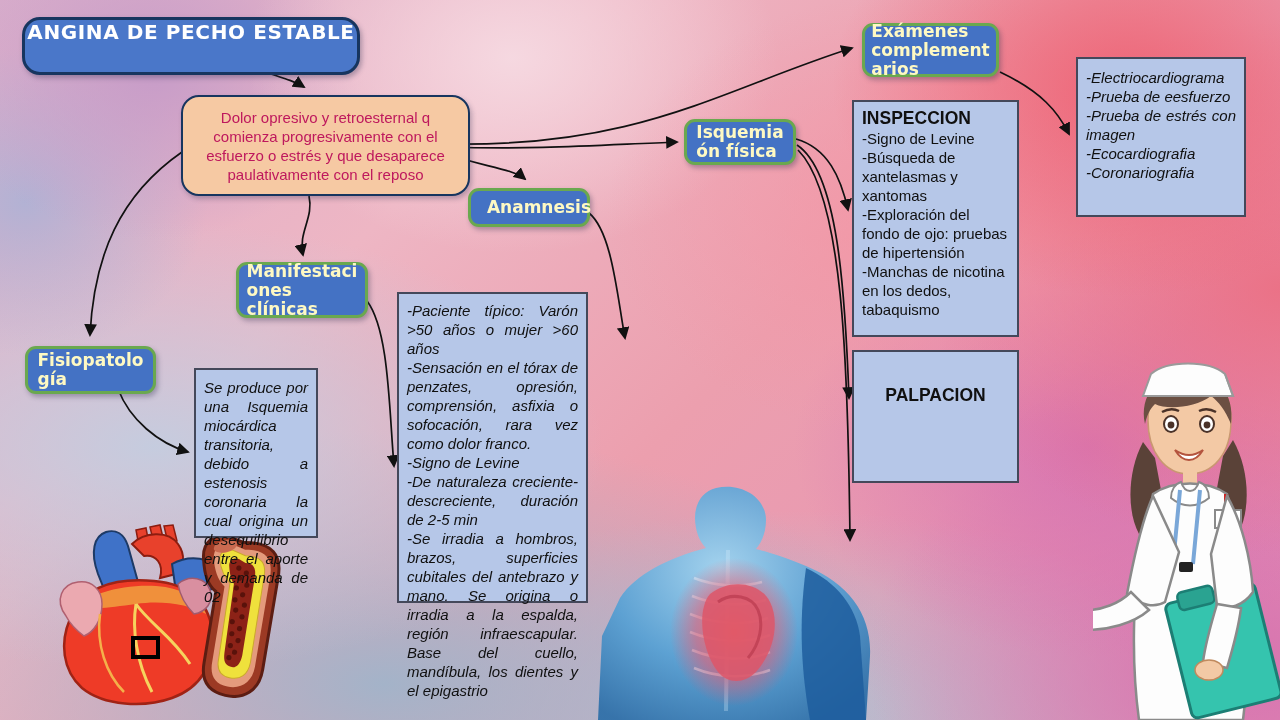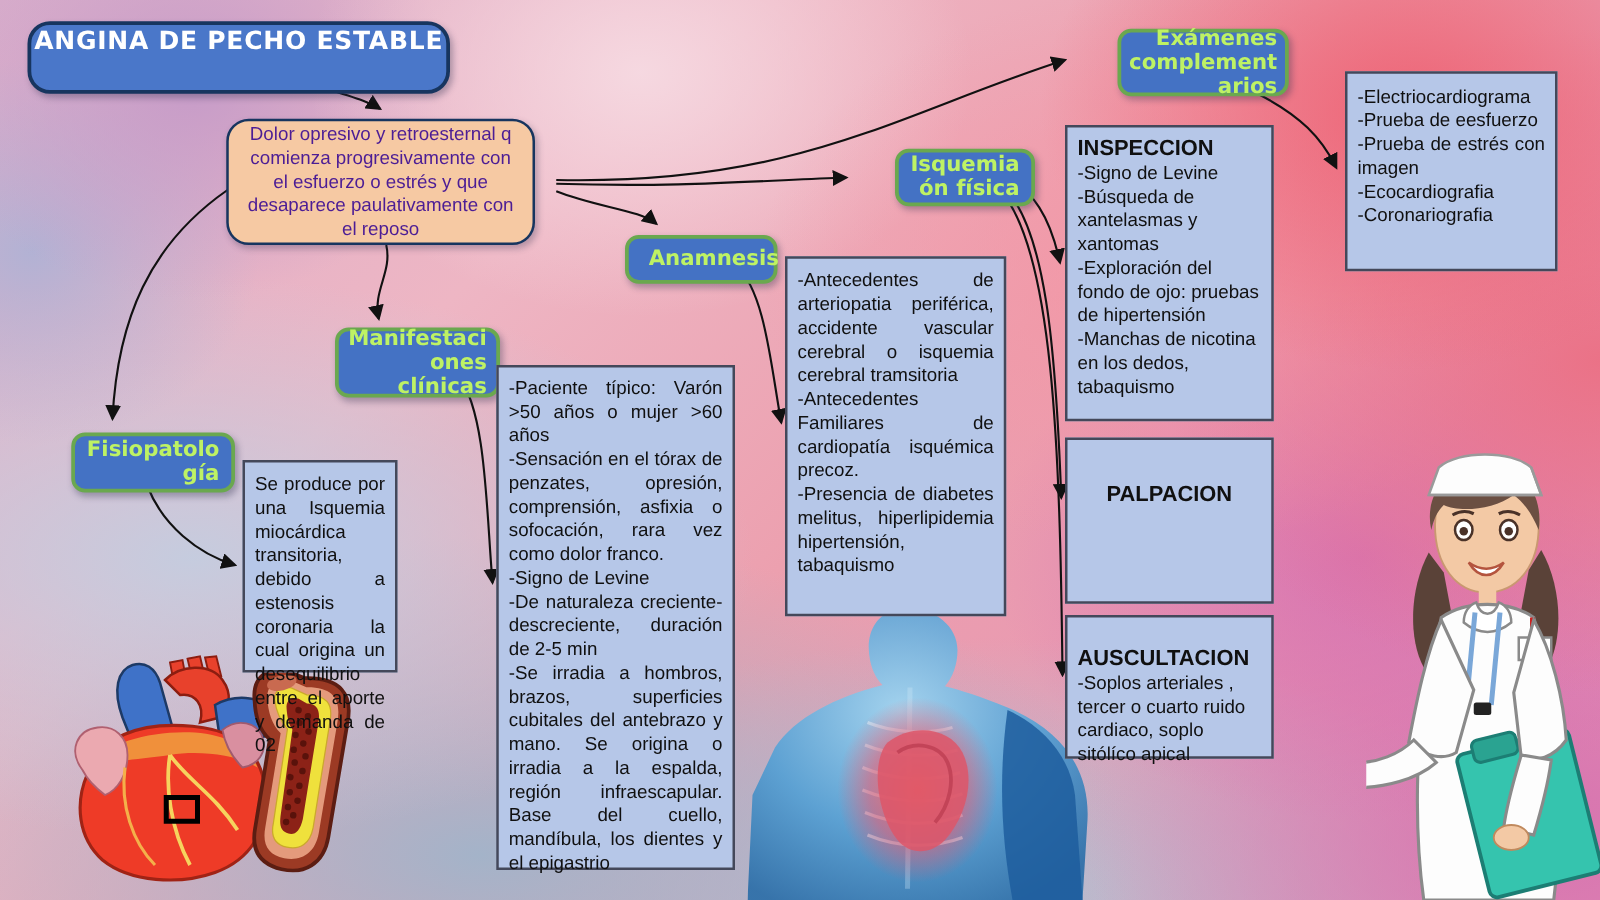--- a/index.html
+++ b/index.html
@@ -24,53 +24,53 @@
   .abs{position:absolute;}
   
   .title-box{
     left:22px;top:17px;width:332px;height:52px;z-index:3;
     background:#4a77c9;border:3px solid #17355f;border-radius:18px;
     color:#fff;font-family:"DejaVu Sans",sans-serif;font-weight:bold;font-size:20px;
     letter-spacing:.6px;display:flex;align-items:flex-start;justify-content:center;text-align:center;
     box-shadow:2px 3px 5px rgba(50,50,80,.35);
   }
   .def-box{
-    left:181px;top:95px;width:247px;height:101px;z-index:3;box-sizing:border-box;
+    left:181px;top:95px;width:289px;height:101px;z-index:3;box-sizing:border-box;
     background:#f6c9a3;border:2.5px solid #17355f;border-radius:18px;
-    color:#4c1d95;font-size:15px;line-height:19px;
+    color:#be185d;font-size:15px;line-height:19px;
     display:flex;align-items:center;justify-content:center;text-align:center;
     padding:6px 12px;box-shadow:2px 3px 5px rgba(50,50,80,.3);
   }
   
   .node{
     z-index:3;background:#4472c4;border:3px solid #6aa84f;border-radius:11px;
-    color:#bef264;font-family:"DejaVu Sans",sans-serif;font-weight:bold;font-size:17px;line-height:19px;
-    display:flex;align-items:center;justify-content:center;text-align:right;white-space:pre-line;
-    box-shadow:2px 3px 5px rgba(50,50,80,.35);box-sizing:border-box;margin-left:32px;
+    color:#fef9c3;font-family:"DejaVu Sans",sans-serif;font-weight:bold;font-size:17px;line-height:19px;
+    display:flex;align-items:center;justify-content:center;text-align:left;white-space:pre-line;
+    box-shadow:2px 3px 5px rgba(50,50,80,.35);box-sizing:border-box;
   }
   .node-examenes{left:862px;top:23px;width:137px;height:54px;}
   .node-exploracion{left:684px;top:119px;width:112px;height:46px;}
   .node-anamnesis{left:468px;top:188px;width:122px;height:39px;padding-left:20px;}
   .node-manifestaciones{left:236px;top:262px;width:132px;height:56px;}
   .node-fisiopatologia{left:25px;top:346px;width:131px;height:48px;}
   
   .panel{
     z-index:3;background:#b6c7e8;border:2px solid #44485a;box-sizing:border-box;
     color:#101010;font-size:15px;line-height:19px;padding:5px 8px;
   }
   .panel .hd{font-weight:bold;font-size:17.5px;line-height:22px;}
   .panel .hd.center{text-align:center;margin-top:24px;}
   .panel .txt{white-space:pre-line;}
-  .panel .txt.justify{text-align:justify;}
+  .panel .txt.justify{text-align:justify;font-style:italic;}
   .panel-examenes{left:1076px;top:57px;width:170px;height:160px;padding-top:9px;}
   .panel-inspeccion{left:852px;top:100px;width:167px;height:237px;}
   .panel-palpacion{left:852px;top:350px;width:167px;height:133px;padding-top:8px;}
   .panel-auscultacion{left:852px;top:492px;width:167px;height:115px;padding-top:21px;overflow:visible;}
   .panel-anamnesis{left:628px;top:205px;width:177px;height:288px;padding-top:8px;}
-  .panel-manifestaciones{left:397px;top:292px;width:191px;height:404px;padding-top:7px;}
+  .panel-manifestaciones{left:397px;top:292px;width:191px;height:311px;padding-top:7px;}
   .panel-fisiopatologia{left:194px;top:368px;width:124px;height:170px;padding-top:8px;}
   
   .connectors{left:0;top:0;width:1280px;height:720px;z-index:2;pointer-events:none;}
   
   .illus{z-index:2;}
   .illus-heart{left:40px;top:524px;width:200px;height:186px;}
   .illus-artery{left:183px;top:536px;width:104px;height:162px;}
   .illus-body{left:598px;top:486px;width:284px;height:234px;}
   .illus-nurse{left:1093px;top:362px;width:187px;height:358px;}
 </style>
@@ -135,30 +135,21 @@
     <div class="txt">-Signo de Levine
 -Búsqueda de xantelasmas y xantomas
 -Exploración del fondo de ojo: pruebas de hipertensión
 -Manchas de nicotina en los dedos, tabaquismo</div>
   </div>
 
   <div class="abs panel panel-palpacion">
     <div class="hd center">PALPACION</div>
   </div>
 
-  <div class="abs panel panel-auscultacion">
-    <div class="hd">AUSCULTACION</div>
-    <div class="txt">-Soplos arteriales , tercer o cuarto ruido cardiaco, soplo sitólíco apical</div>
-  </div>
-
-  <div class="abs panel panel-anamnesis">
-    <div class="txt justify">-Antecedentes de arteriopatia periférica, accidente vascular cerebral o isquemia cerebral tramsitoria
--Antecedentes Familiares de cardiopatía isquémica precoz.
--Presencia de diabetes melitus, hiperlipidemia hipertensión, tabaquismo</div>
-  </div>
+
 
   <div class="abs panel panel-manifestaciones">
     <div class="txt justify">-Paciente típico: Varón &gt;50 años o mujer &gt;60 años
 -Sensación en el tórax de penzates, opresión, comprensión, asfixia o sofocación, rara vez como dolor franco.
 -Signo de Levine
 -De naturaleza creciente-descreciente, duración de 2-5 min
 -Se irradia a hombros, brazos, superficies cubitales del antebrazo y mano. Se origina o irradia a la espalda, región infraescapular. Base del cuello, mandíbula, los dientes y el epigastrio</div>
   </div>
 
   <div class="abs panel panel-fisiopatologia">

